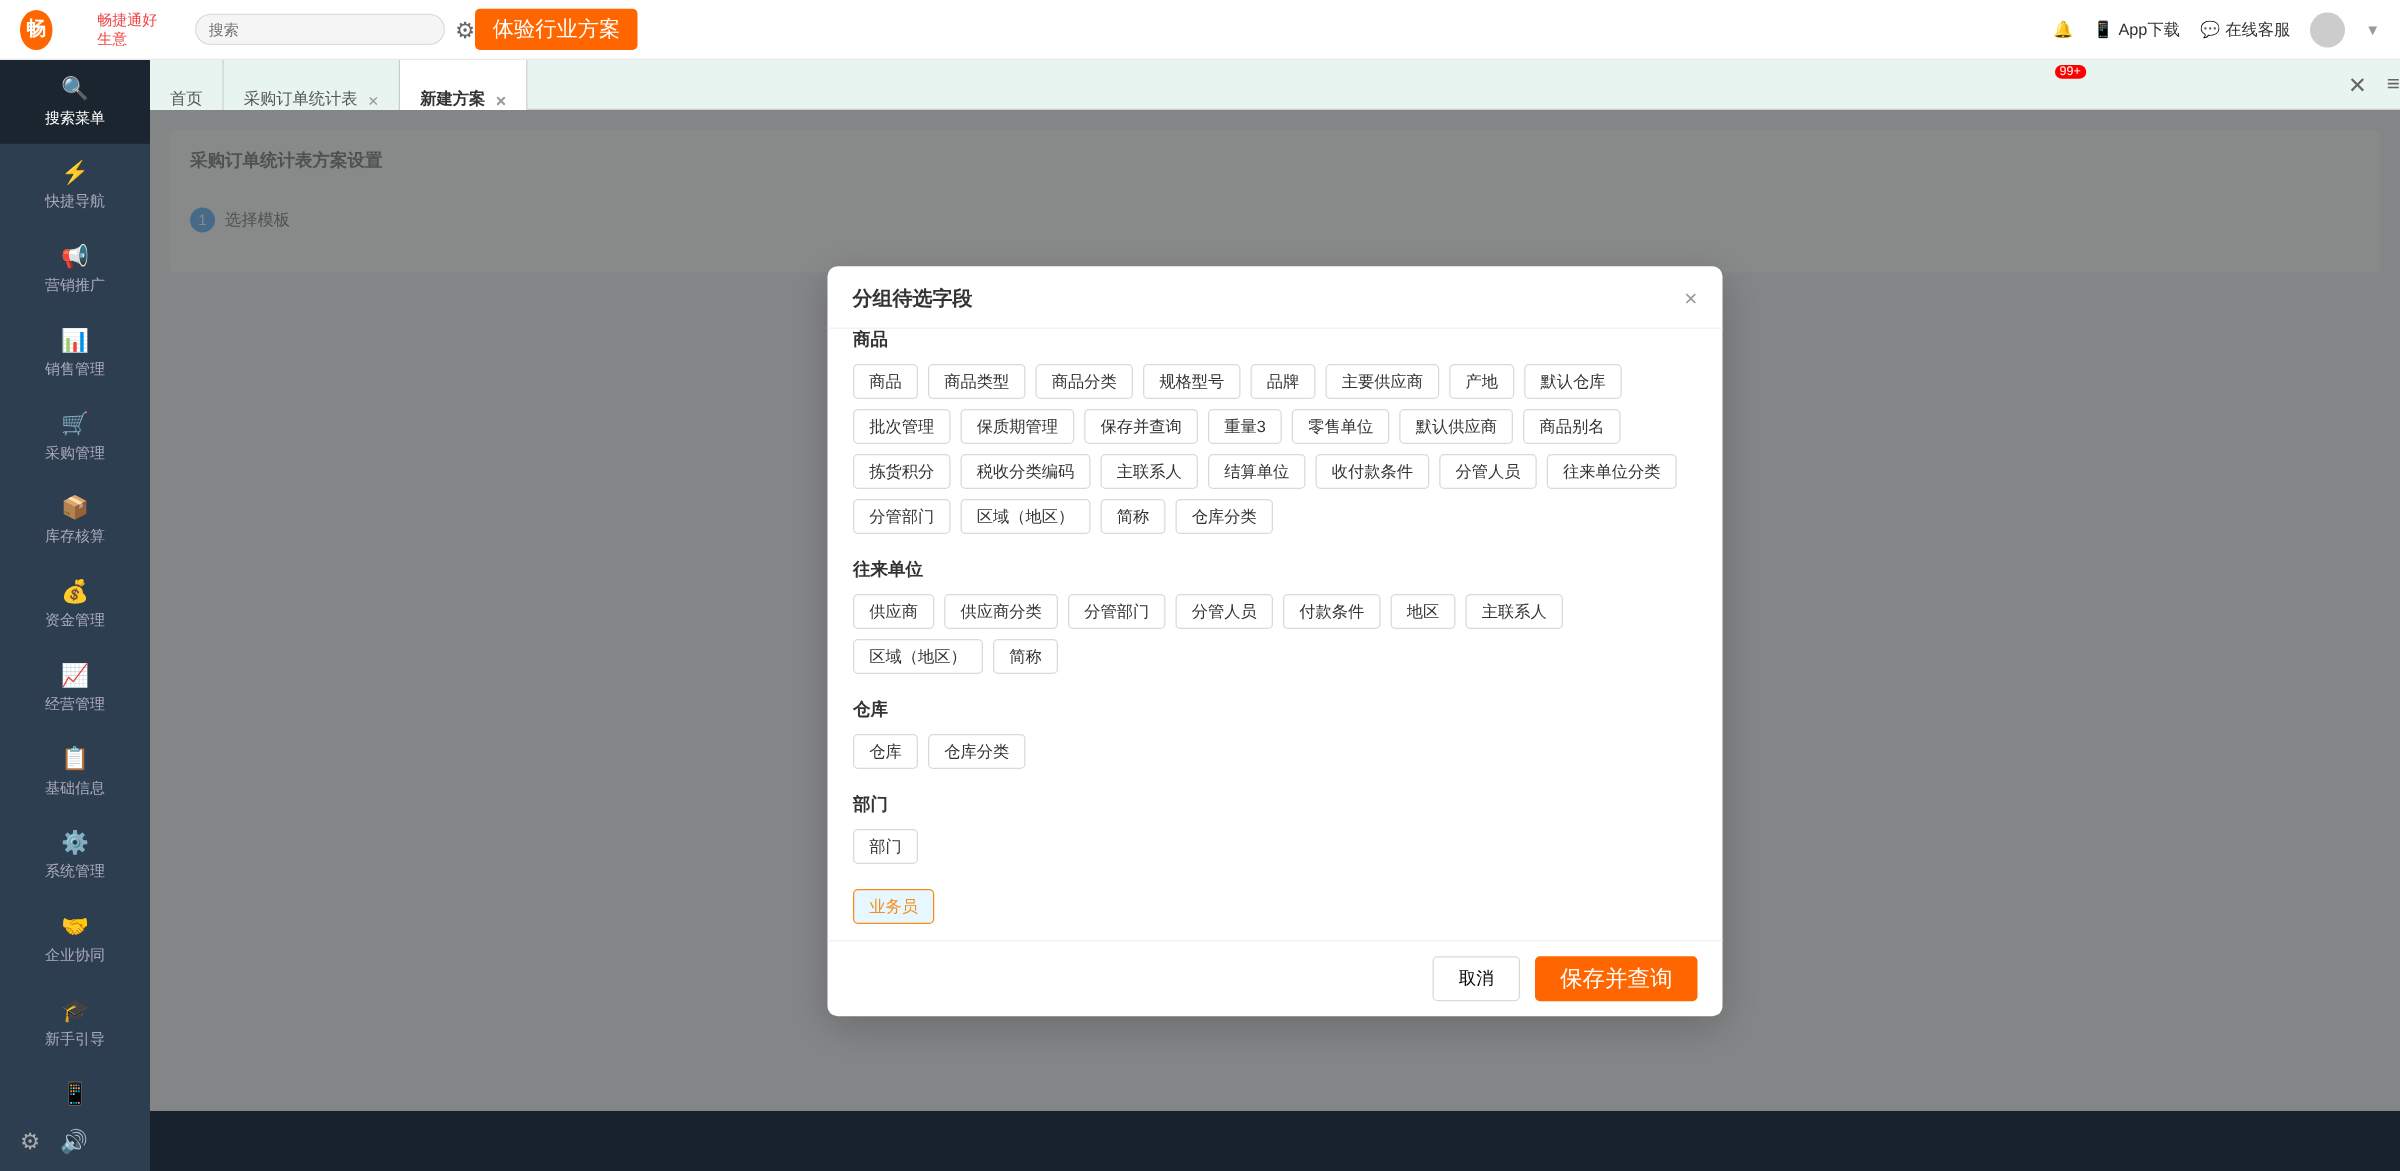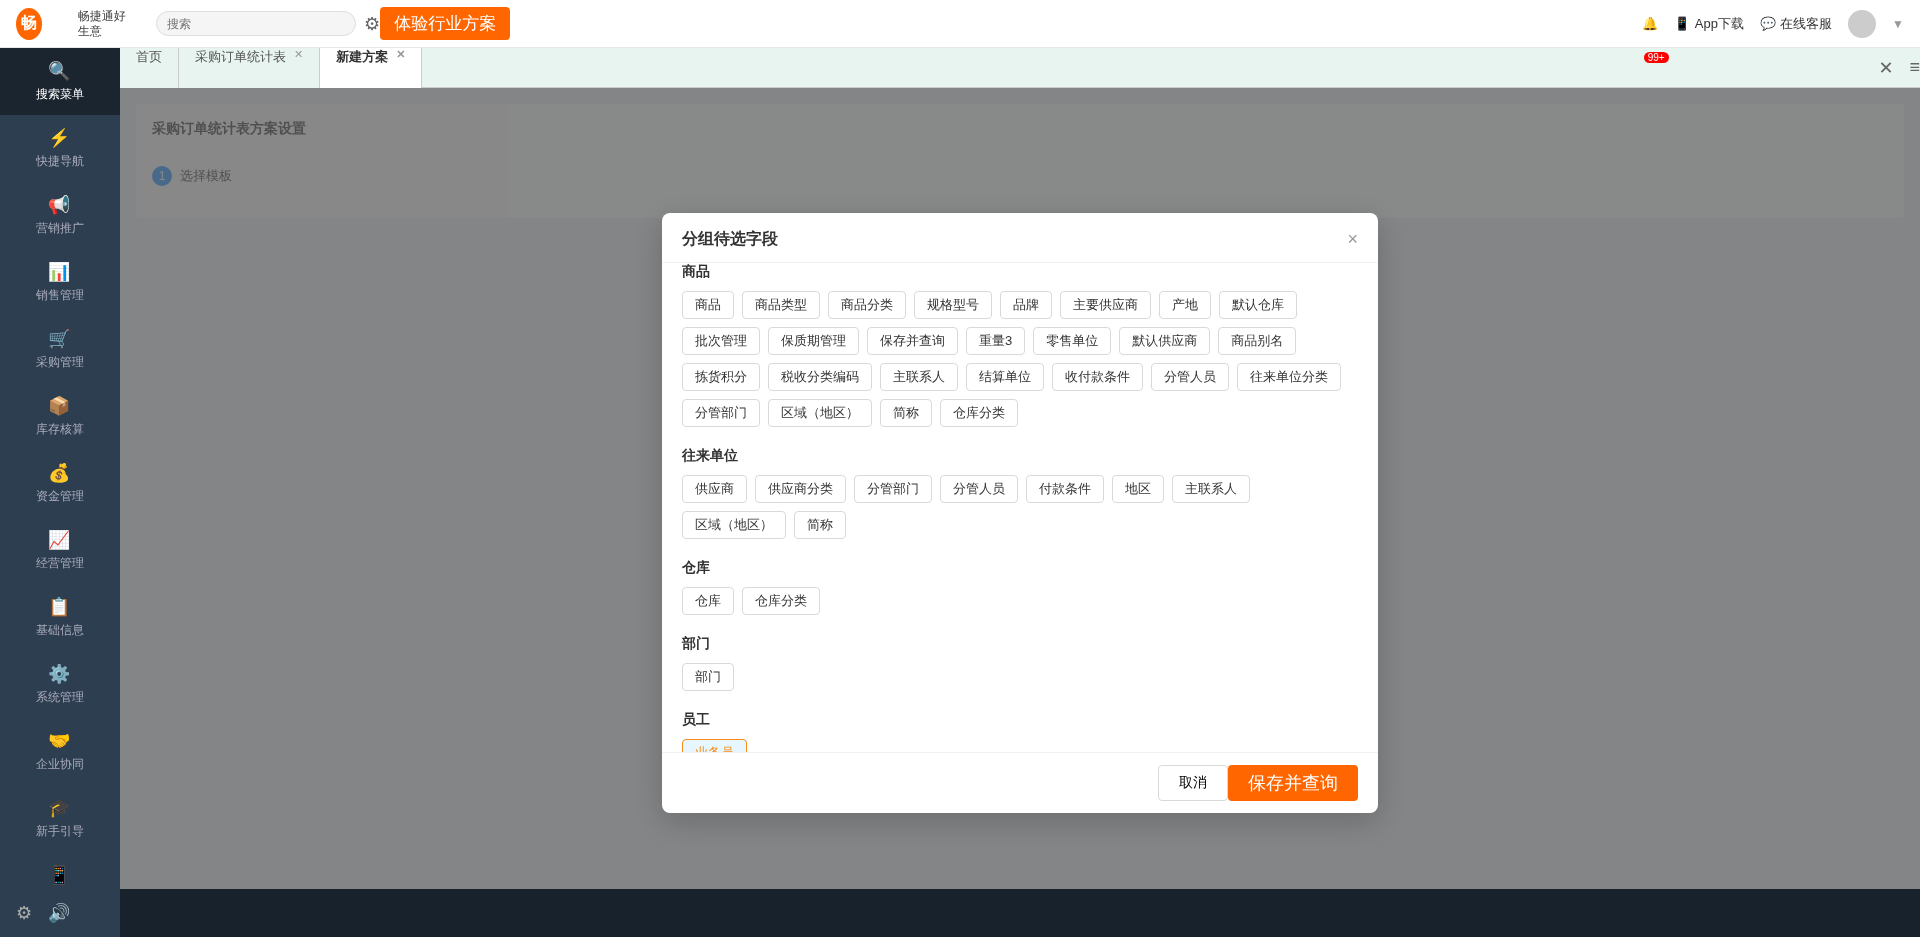--- a/index.html
+++ b/index.html
@@ -23,21 +23,21 @@
       align-items: center;
       gap: 8px;
     }
     .logo-icon {
       width: 32px; height: 32px;
       background: #f60;
       border-radius: 50%;
       display: flex; align-items: center; justify-content: center;
       color: #fff; font-size: 16px; font-weight: bold;
     }
-    .logo-text { color: #404040; font-size: 12px; line-height: 1.2; margin-left: 28px; }
+    .logo-text { color: #ef4444; font-size: 12px; line-height: 1.2; margin-left: 28px; }
     .top-search {
       flex: 0 0 200px;
       margin-left: 20px;
       position: relative;
     }
     .top-search input {
       width: 100%; height: 25px; border: 1px solid #ddd; border-radius: 14px;
       padding: 0 30px 0 10px; font-size: 12px; outline: none;
       background: #f5f5f5;
     }
@@ -73,21 +73,21 @@
     .sidebar-item:hover, .sidebar-item.active { background: #1a252f; color: #fff; }
     .sidebar-item .icon { font-size: 18px; }
 
     
     .nav-tabs {
       position: fixed; top: 48px; left: 120px; right: 0;
       height: 40px; background: #e8f4f0; display: flex; align-items: center;
       border-bottom: 1px solid #ccc; z-index: 80; padding-left: 0;
     }
     .nav-tab {
-      height: 40px; padding: 0 16px; display: flex; align-items: flex-start;
+      height: 40px; padding: 0 16px; display: flex; align-items: flex-end;
       cursor: pointer; font-size: 13px; color: #555; border-right: 1px solid #ccc;
       background: #e8f4f0; position: relative;
     }
     .nav-tab.active { background: #fff; color: #333; font-weight: bold; }
     .nav-tab .close-tab { margin-left: 8px; color: #999; font-size: 11px; }
 
     
     .main-content {
       position: fixed; top: 88px; left: 120px; right: 0; bottom: 0;
       overflow: auto; padding: 16px;
@@ -137,21 +137,21 @@
       border: 1px solid #d9d9d9; border-radius: 4px;
       padding: 4px 12px; font-size: 13px; color: #333;
       cursor: pointer; background: #fff;
       transition: border-color 0.2s, color 0.2s;
     }
     .field-tag.selected { border-color: #1890ff; color: #1890ff; background: #e6f7ff; }
     .field-tag.orange { border-color: #fa8c16; color: #fa8c16; }
 
     
     .modal-footer {
-      display: flex; justify-content: flex-end; 
+      display: flex; justify-content: flex-end; gap: 12px;
       padding: 12px 20px;
       border-top: 1px solid #f0f0f0;
     }
     .btn-cancel {
       padding: 6px 20px; border: 1px solid #d9d9d9; border-radius: 4px;
       background: #fff; cursor: pointer; font-size: 14px;
     }
     .btn-primary {
       padding: 6px 20px; border: none; border-radius: 4px;
       background: #ff6600; color: #fff; cursor: pointer; font-size: 18px;
@@ -349,21 +349,20 @@
             <span class="field-tag">仓库分类</span>
           </div>
         </div>
         <div class="field-section">
           <div class="section-title">部门</div>
           <div class="field-grid">
             <span class="field-tag">部门</span>
           </div>
         </div>
         <div class="field-section">
-          <div class="section-title">员工</div>
           <div class="field-grid">
             <span class="field-tag selected orange">业务员</span>
           </div>
         </div>
       </div>
     <div class="modal-footer">
       <button class="btn-cancel">取消</button>
       <button class="btn-primary">保存并查询</button>
     </div>
   </div>

